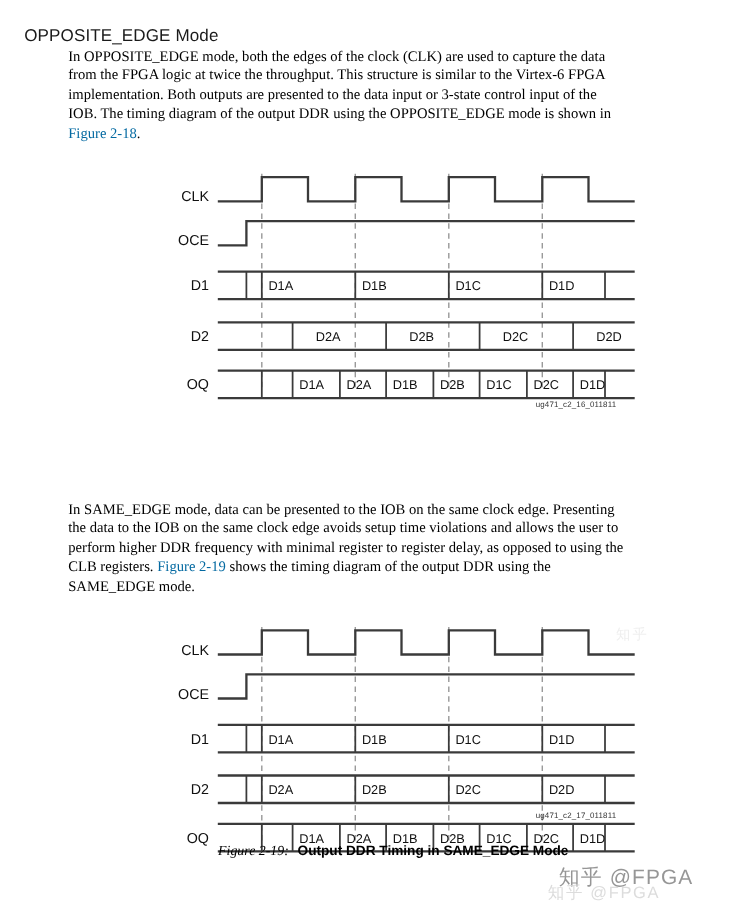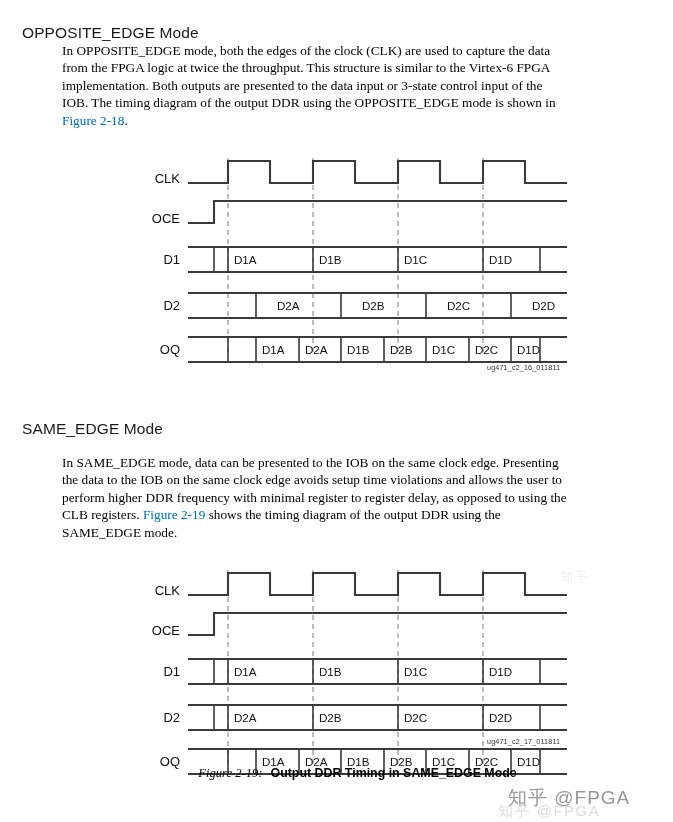--- a/index.html
+++ b/index.html
@@ -35,21 +35,21 @@
     font-family: "Liberation Serif", serif;
     font-size: 13.3px;
     line-height: 17.4px;
     color: #000000;
     text-align: left;
   }
   .xref {
     color: #0369a1;
   }
 
-  .figure-block { position: absolute; left: 0; width: 626px; text-decoration: underline; }
+  .figure-block { position: absolute; left: 10px; width: 626px; text-decoration: underline; }
 
   .fig-caption {
     position: absolute;
     width: 673px;
     text-align: center;
     font-size: 12.6px;
     color: #000;
   }
   .fig-caption .fignum {
     font-family: "Liberation Serif", serif;
@@ -190,21 +190,20 @@
         <text class="cell-label" x="432" y="204">D1C</text>
         <text class="cell-label" x="475" y="204">D2C</text>
         <text class="cell-label" x="517" y="204">D1D</text>
       </g>
     </svg>
   </div>
 
   <div class="fig-id" style="top:363px; left:487px;">ug471_c2_16_011811</div>
 
 
-  <div class="section-heading" style="top:420px;">SAME_EDGE Mode</div>
 
   <div class="body-para" style="top:454px;"><span>In SAME_EDGE mode, data can be presented to the IOB on the same clock edge. Presenting the data to the IOB on the same clock edge avoids setup time violations and allows the user to perform higher DDR frequency with minimal register to register delay, as opposed to using the CLB registers. </span><span class="xref">Figure 2-19</span><span> shows the timing diagram of the output DDR using the SAME_EDGE mode.</span></div>
 
   <div class="figure-block" style="top:562px;">
     <svg width="673" height="215" viewBox="0 0 673 215">
 
       <g>
         <line class="gridline" x1="228" y1="8" x2="228" y2="202"></line>
         <line class="gridline" x1="313" y1="8" x2="313" y2="202"></line>
         <line class="gridline" x1="398" y1="8" x2="398" y2="202"></line>

